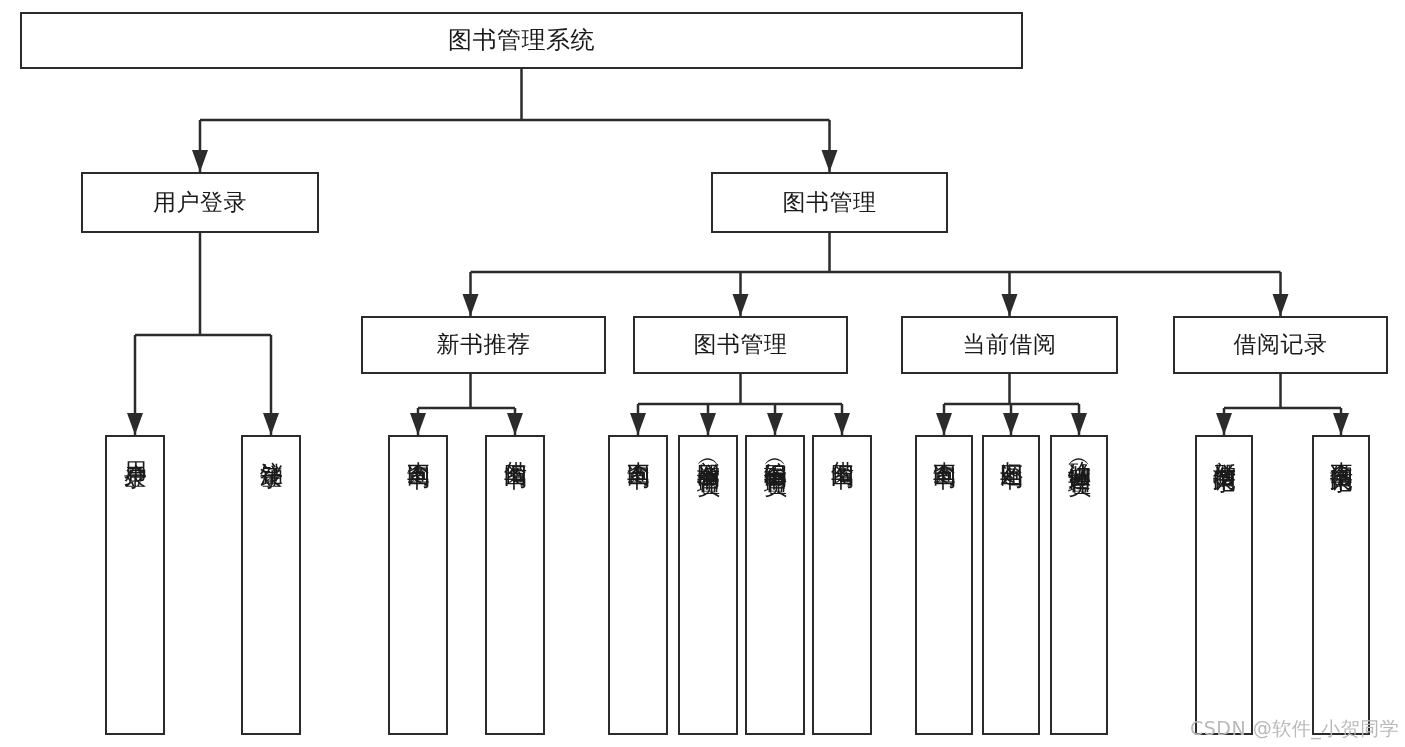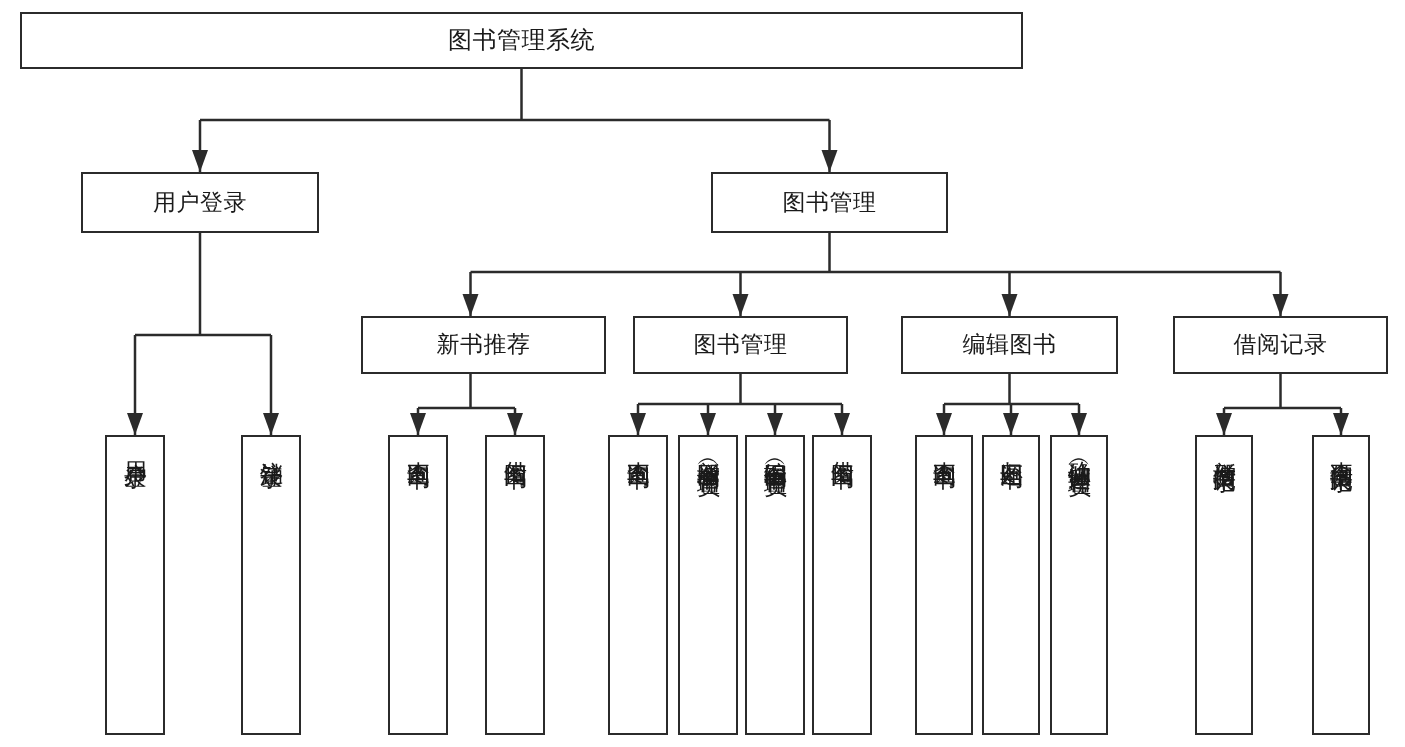--- a/index.html
+++ b/index.html
@@ -136,21 +136,21 @@
       <div class="node horizontal" style="left: 711px; top: 172px; width: 237px; height: 61px;">
         <span class="label">图书管理</span>
       </div>
       <div class="node horizontal" style="left: 361px; top: 316px; width: 245px; height: 58px;">
         <span class="label">新书推荐</span>
       </div>
       <div class="node horizontal" style="left: 633px; top: 316px; width: 215px; height: 58px;">
         <span class="label">图书管理</span>
       </div>
       <div class="node horizontal" style="left: 901px; top: 316px; width: 217px; height: 58px;">
-        <span class="label">编辑图书</span>
+        <span class="label">当前借阅</span>
       </div>
       <div class="node horizontal" style="left: 1173px; top: 316px; width: 215px; height: 58px;">
         <span class="label">借阅记录</span>
       </div>
       <div class="node vertical" style="left: 105px; top: 435px; width: 60px; height: 300px;">
         <span class="label">用户登录</span>
       </div>
       <div class="node vertical" style="left: 241px; top: 435px; width: 60px; height: 300px;">
         <span class="label">注销登录</span>
       </div>
@@ -181,13 +181,14 @@
       <div class="node vertical" style="left: 1050px; top: 435px; width: 58px; height: 300px;">
         <span class="label">确认归还（管理员）</span>
       </div>
       <div class="node vertical" style="left: 1195px; top: 435px; width: 58px; height: 300px;">
         <span class="label">新增借阅记录</span>
       </div>
       <div class="node vertical" style="left: 1312px; top: 435px; width: 58px; height: 300px;">
         <span class="label">查询借阅记录</span>
       </div>
     </div>
+  <div class="watermark" style="left: 1190px; top: 716px; color: rgb(185, 185, 185);">CSDN @软件_小贺同学</div>
 </div>
 
 </body></html>

